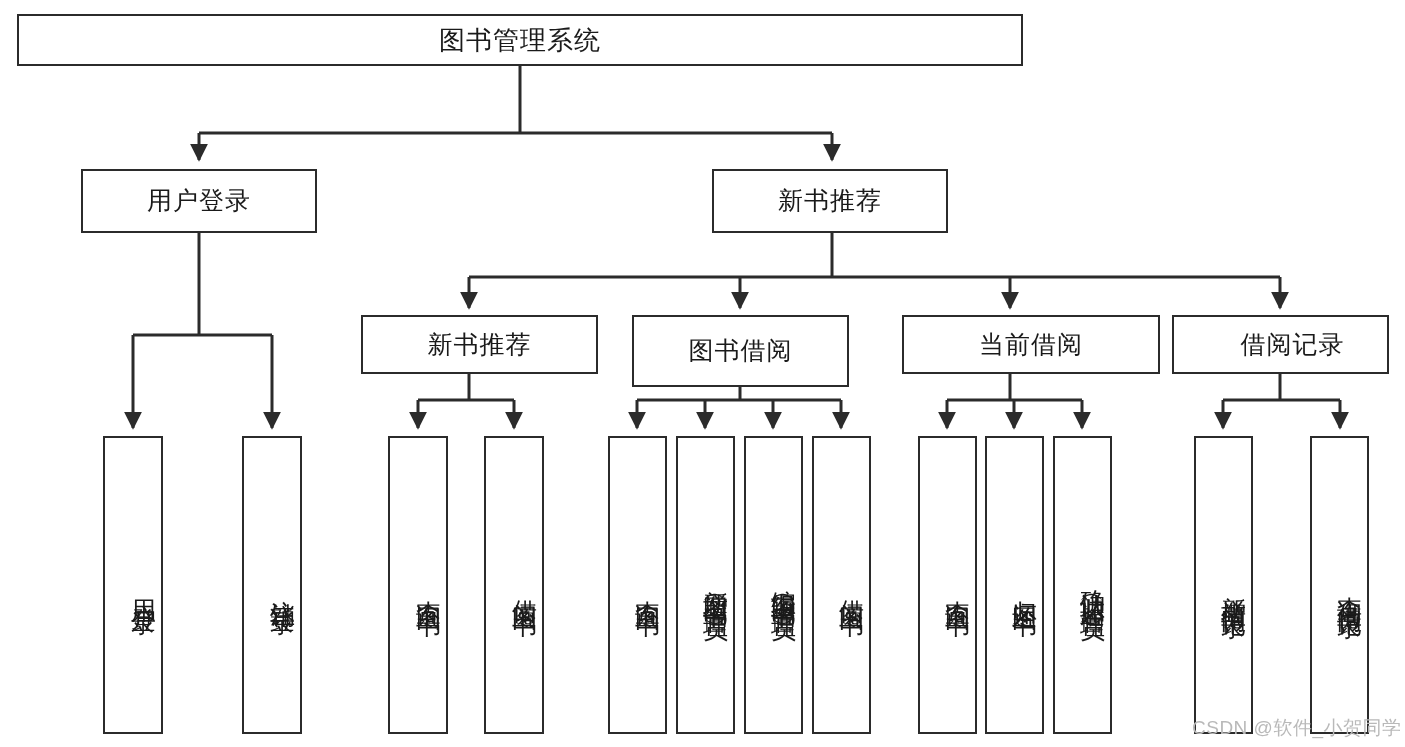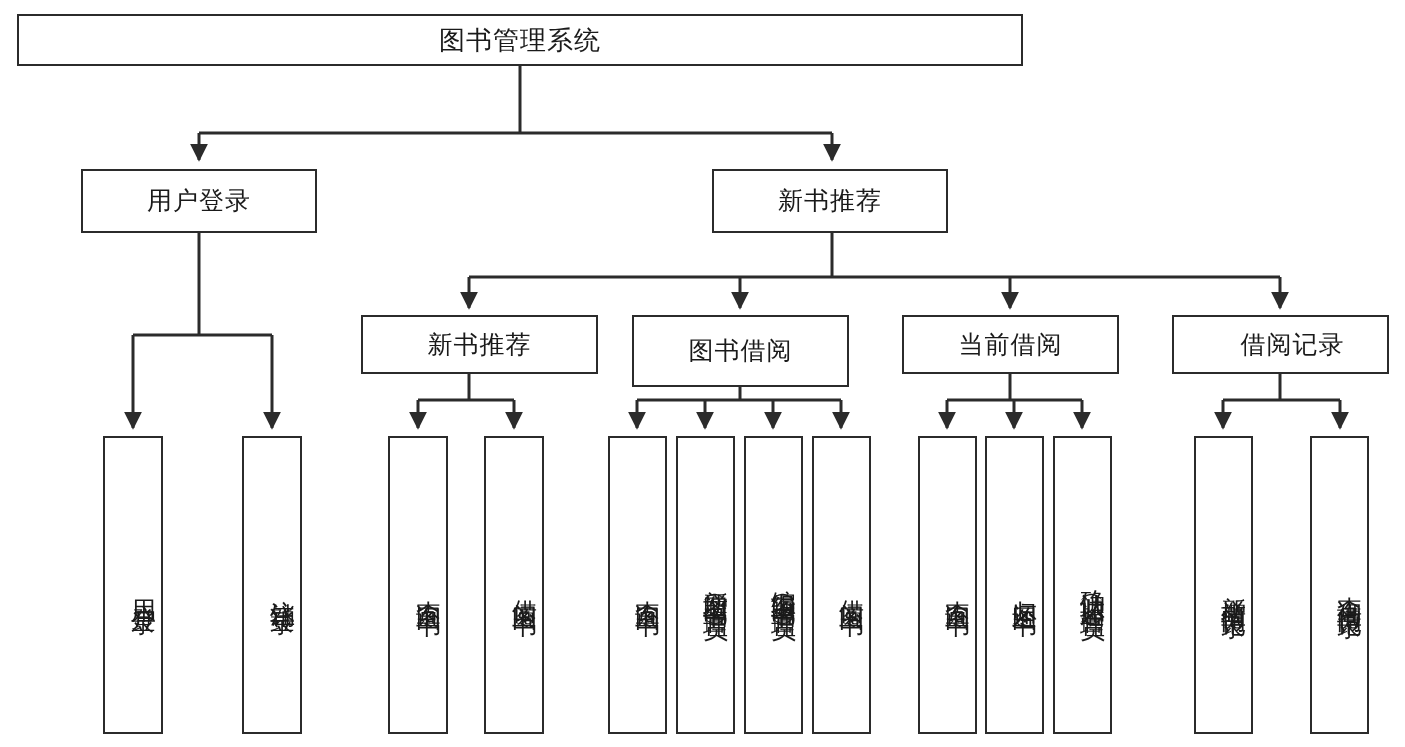--- a/index.html
+++ b/index.html
@@ -130,21 +130,21 @@
   <div class="node horizontal" style="left:712px; top:169px; width:236px; height:64px;">
     <span>新书推荐</span>
   </div>
 
   <div class="node horizontal" style="left:361px; top:315px; width:237px; height:59px;">
     <span>新书推荐</span>
   </div>
   <div class="node horizontal" style="left:632px; top:315px; width:217px; height:72px;">
     <span>图书借阅</span>
   </div>
-  <div class="node horizontal" style="left:902px; top:315px; width:217px; height:59px;">
+  <div class="node horizontal" style="left:902px; top:315px; width:258px; height:59px;">
     <span>当前借阅</span>
   </div>
   <div class="node horizontal" style="left:1172px; top:315px; width:217px; height:59px;padding-left:24px;">
     <span>借阅记录</span>
   </div>
 
   <div class="node vertical" style="left:103px; top:436px; width:60px; height:298px;">
     <span class="vlabel">用户登录</span>
   </div>
   <div class="node vertical" style="left:242px; top:436px; width:60px; height:298px;">
@@ -181,14 +181,15 @@
     <span class="vlabel">确认归还（管理员）</span>
   </div>
 
   <div class="node vertical" style="left:1194px; top:436px; width:59px; height:298px;">
     <span class="vlabel">新增借阅记录</span>
   </div>
   <div class="node vertical" style="left:1310px; top:436px; width:59px; height:298px;">
     <span class="vlabel">查询借阅记录</span>
   </div>
 
+  <div class="watermark" style="left:1192px; top:715px;">CSDN @软件_小贺同学</div>
 
 </div>
 
 </body></html>

